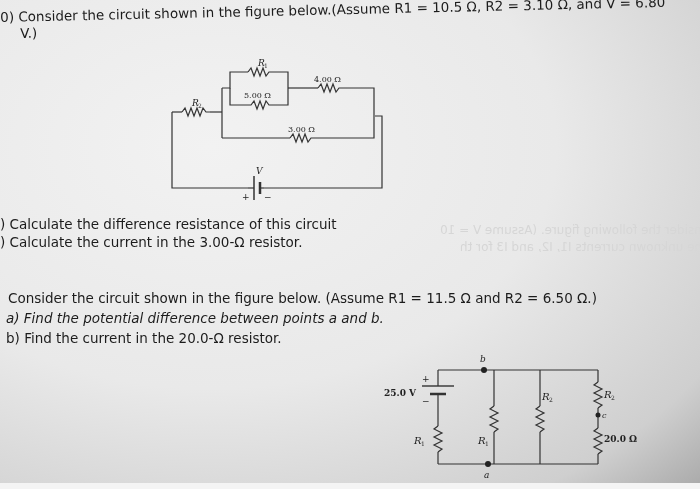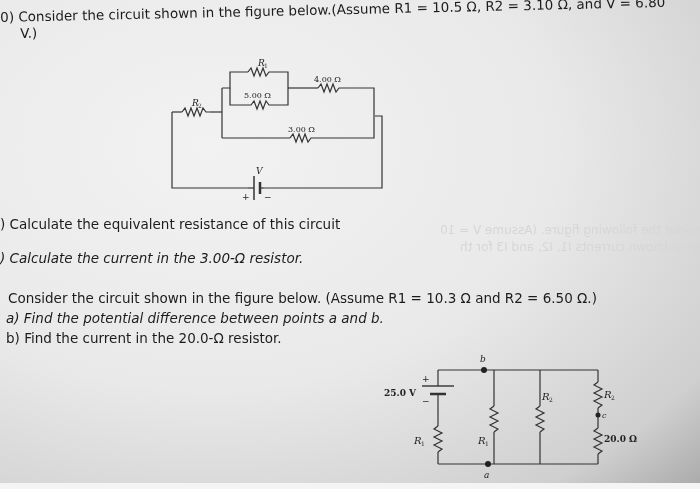--- a/index.html
+++ b/index.html
@@ -64,24 +64,24 @@
     <text x="38" y="58" font-size="6">2</text>
     <text x="154" y="32" font-size="8">4.00 Ω</text>
     <text x="84" y="48" font-size="8">5.00 Ω</text>
     <text x="128" y="82" font-size="8">3.00 Ω</text>
     <text x="96" y="124" font-size="9" font-style="italic">V</text>
     <text x="82" y="150" font-size="9">+</text>
     <text x="104" y="150" font-size="9">−</text>
   </svg>
 </div>
 
-<div class="txt" style="left:0; top:216px;">) Calculate the equivalent resistance of this circuit</div>
-<div class="txt" style="left:0; top:250px;font-style:italic;">) Calculate the current in the 3.00-Ω resistor.</div>
+<div class="txt" style="left:0; top:216px;">) Calculate the difference resistance of this circuit</div>
+<div class="txt" style="left:0; top:234px;">) Calculate the current in the 3.00-Ω resistor.</div>
 
-<div class="txt" style="left:8px; top:290px;">Consider the circuit shown in the figure below. (Assume R1 = 10.3 Ω and R2 = 6.50 Ω.)</div>
+<div class="txt" style="left:8px; top:290px;">Consider the circuit shown in the figure below. (Assume R1 = 11.5 Ω and R2 = 6.50 Ω.)</div>
 <div class="txt" style="left:6px; top:310px;font-style:italic;">a) Find the potential difference between points a and b.</div>
 <div class="txt" style="left:6px; top:330px;">b) Find the current in the 20.0-Ω resistor.</div>
 
 <div class="fig" style="left:370px; top:350px; width:300px; height:139px;">
   <svg width="300" height="139" viewBox="0 0 300 139">
     <g stroke="#333" stroke-width="1.2" fill="none">
 
       <line x1="68" y1="20" x2="228" y2="20"></line>
 
       <line x1="68" y1="114" x2="228" y2="114"></line>

